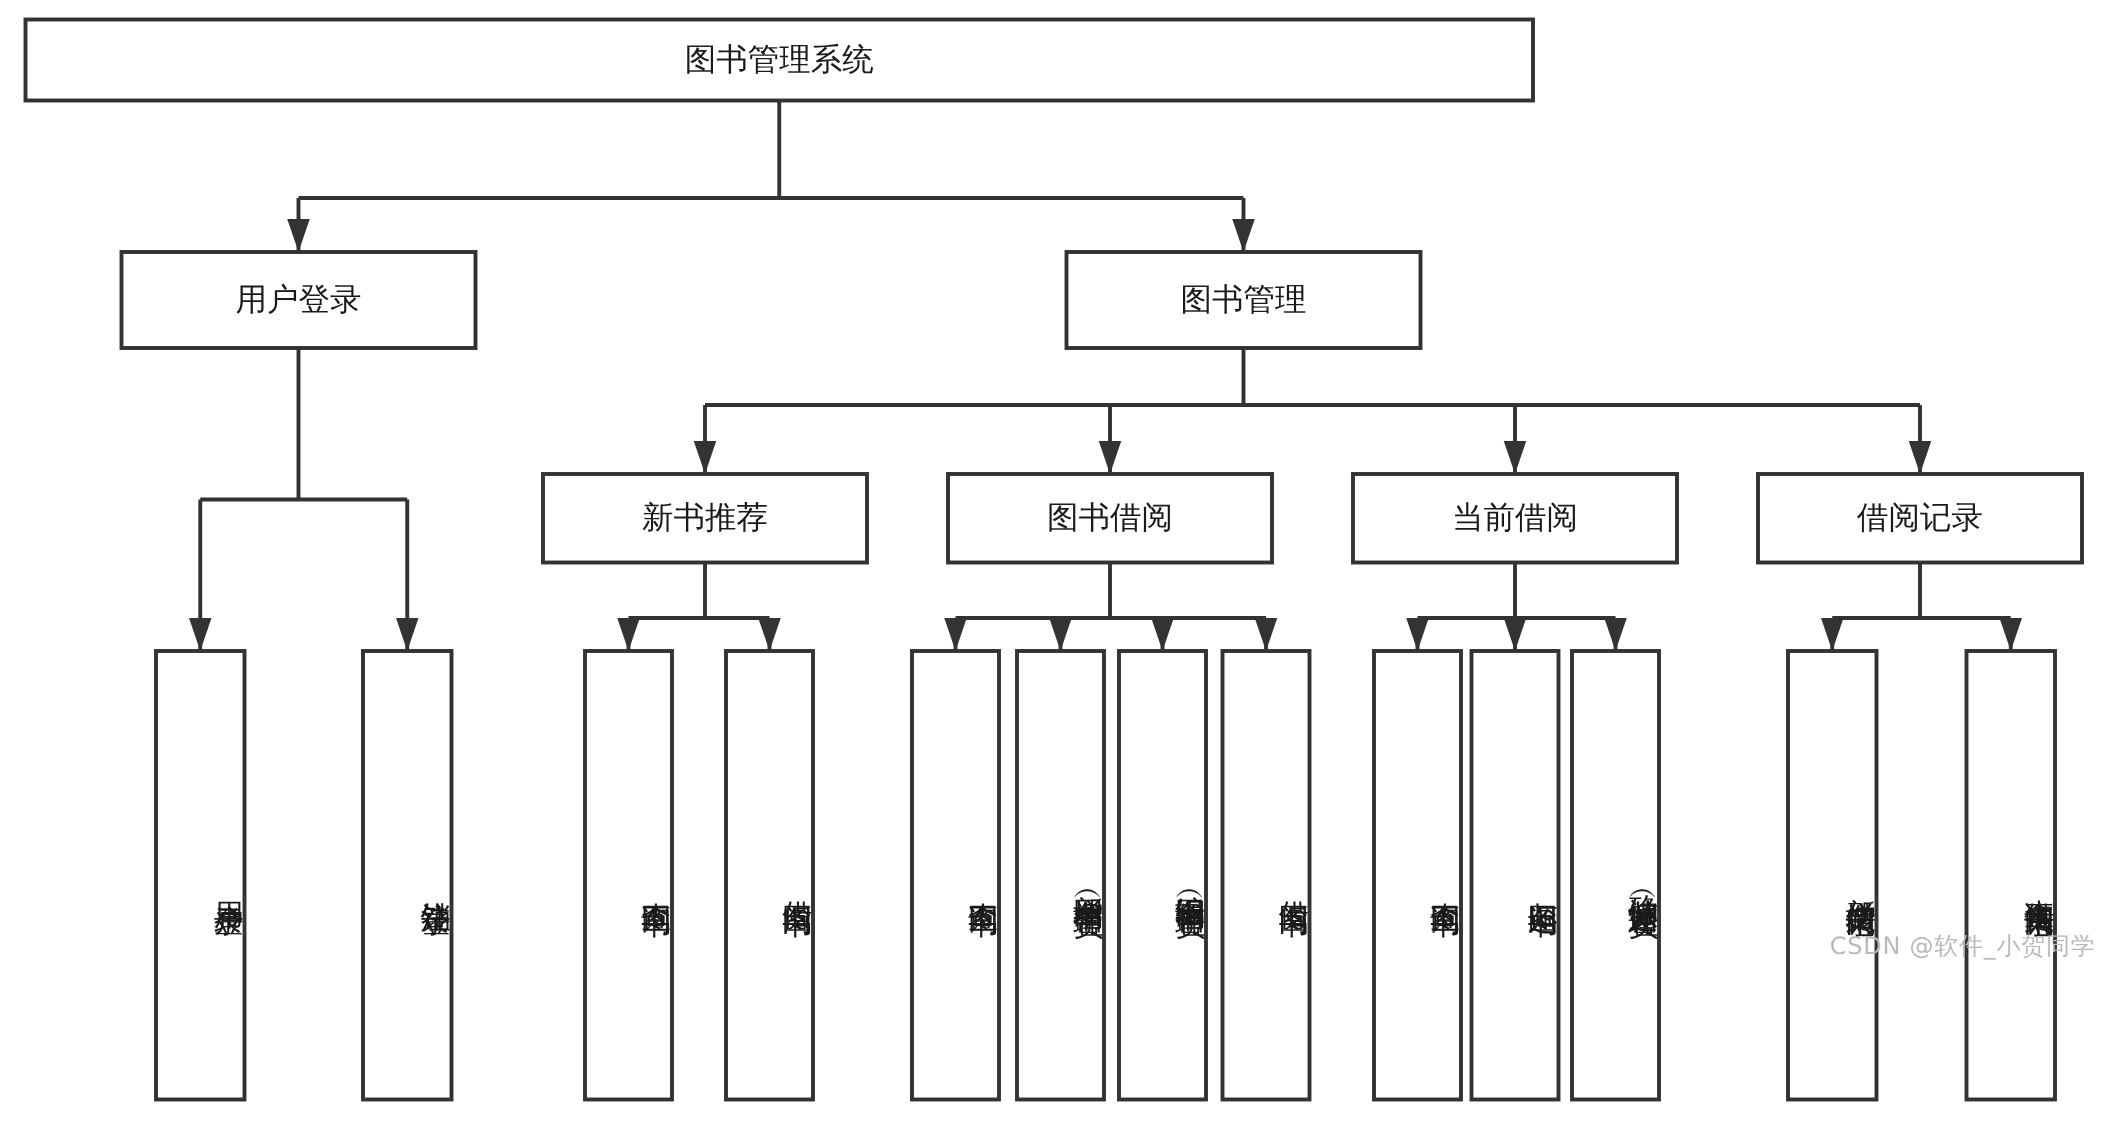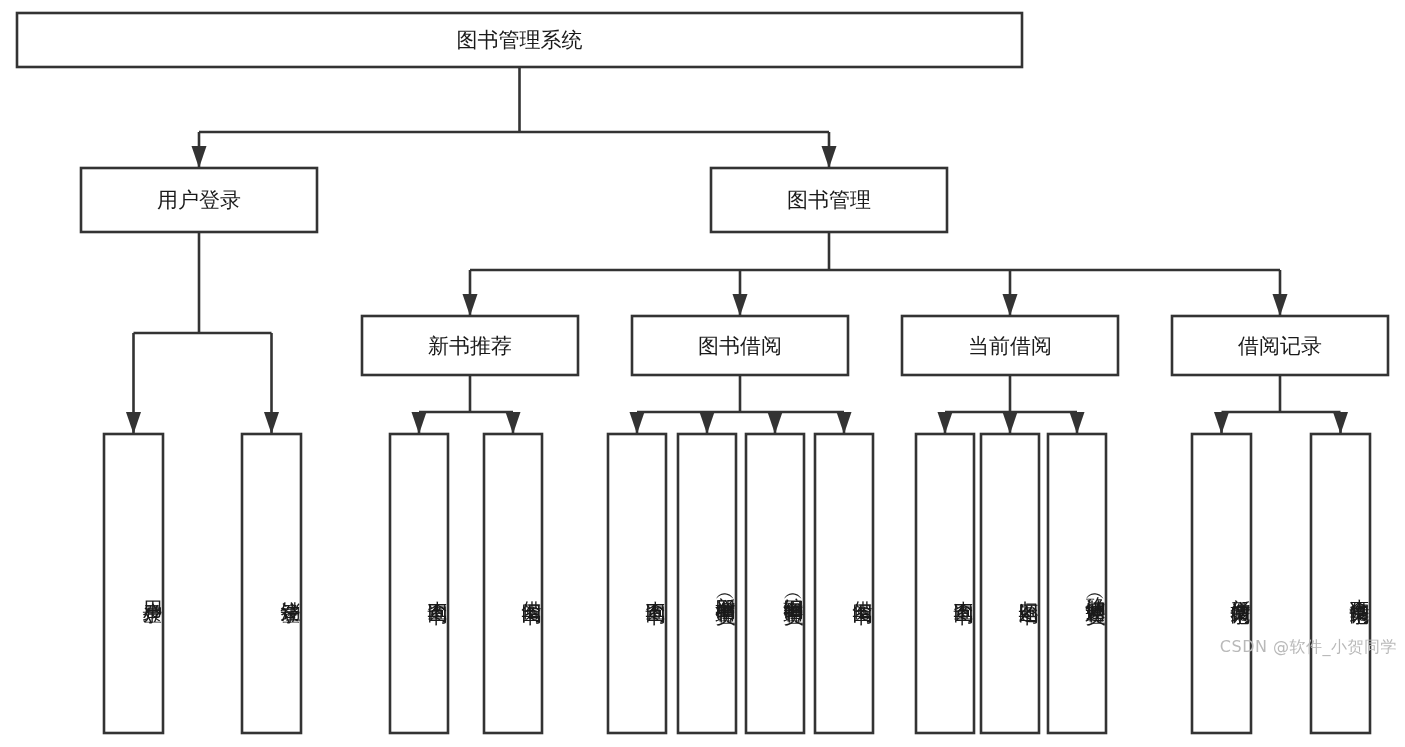--- a/index.html
+++ b/index.html
@@ -58,21 +58,21 @@
     letter-spacing: 1.5px;
     display: flex;
     align-items: flex-start;
     justify-content: center;
     white-space: nowrap;
     pointer-events: none;
   }
   .watermark {
     position: absolute;
     right: 8px;
-    bottom: 5px;
+    bottom: 21px;
     font-family: "DejaVu Sans", "Liberation Sans", sans-serif;
     font-size: 16px;
     color: #b9b9b9;
     white-space: nowrap;
     letter-spacing: 0.5px;
   }
 </style>
 </head>
 <body>
 

